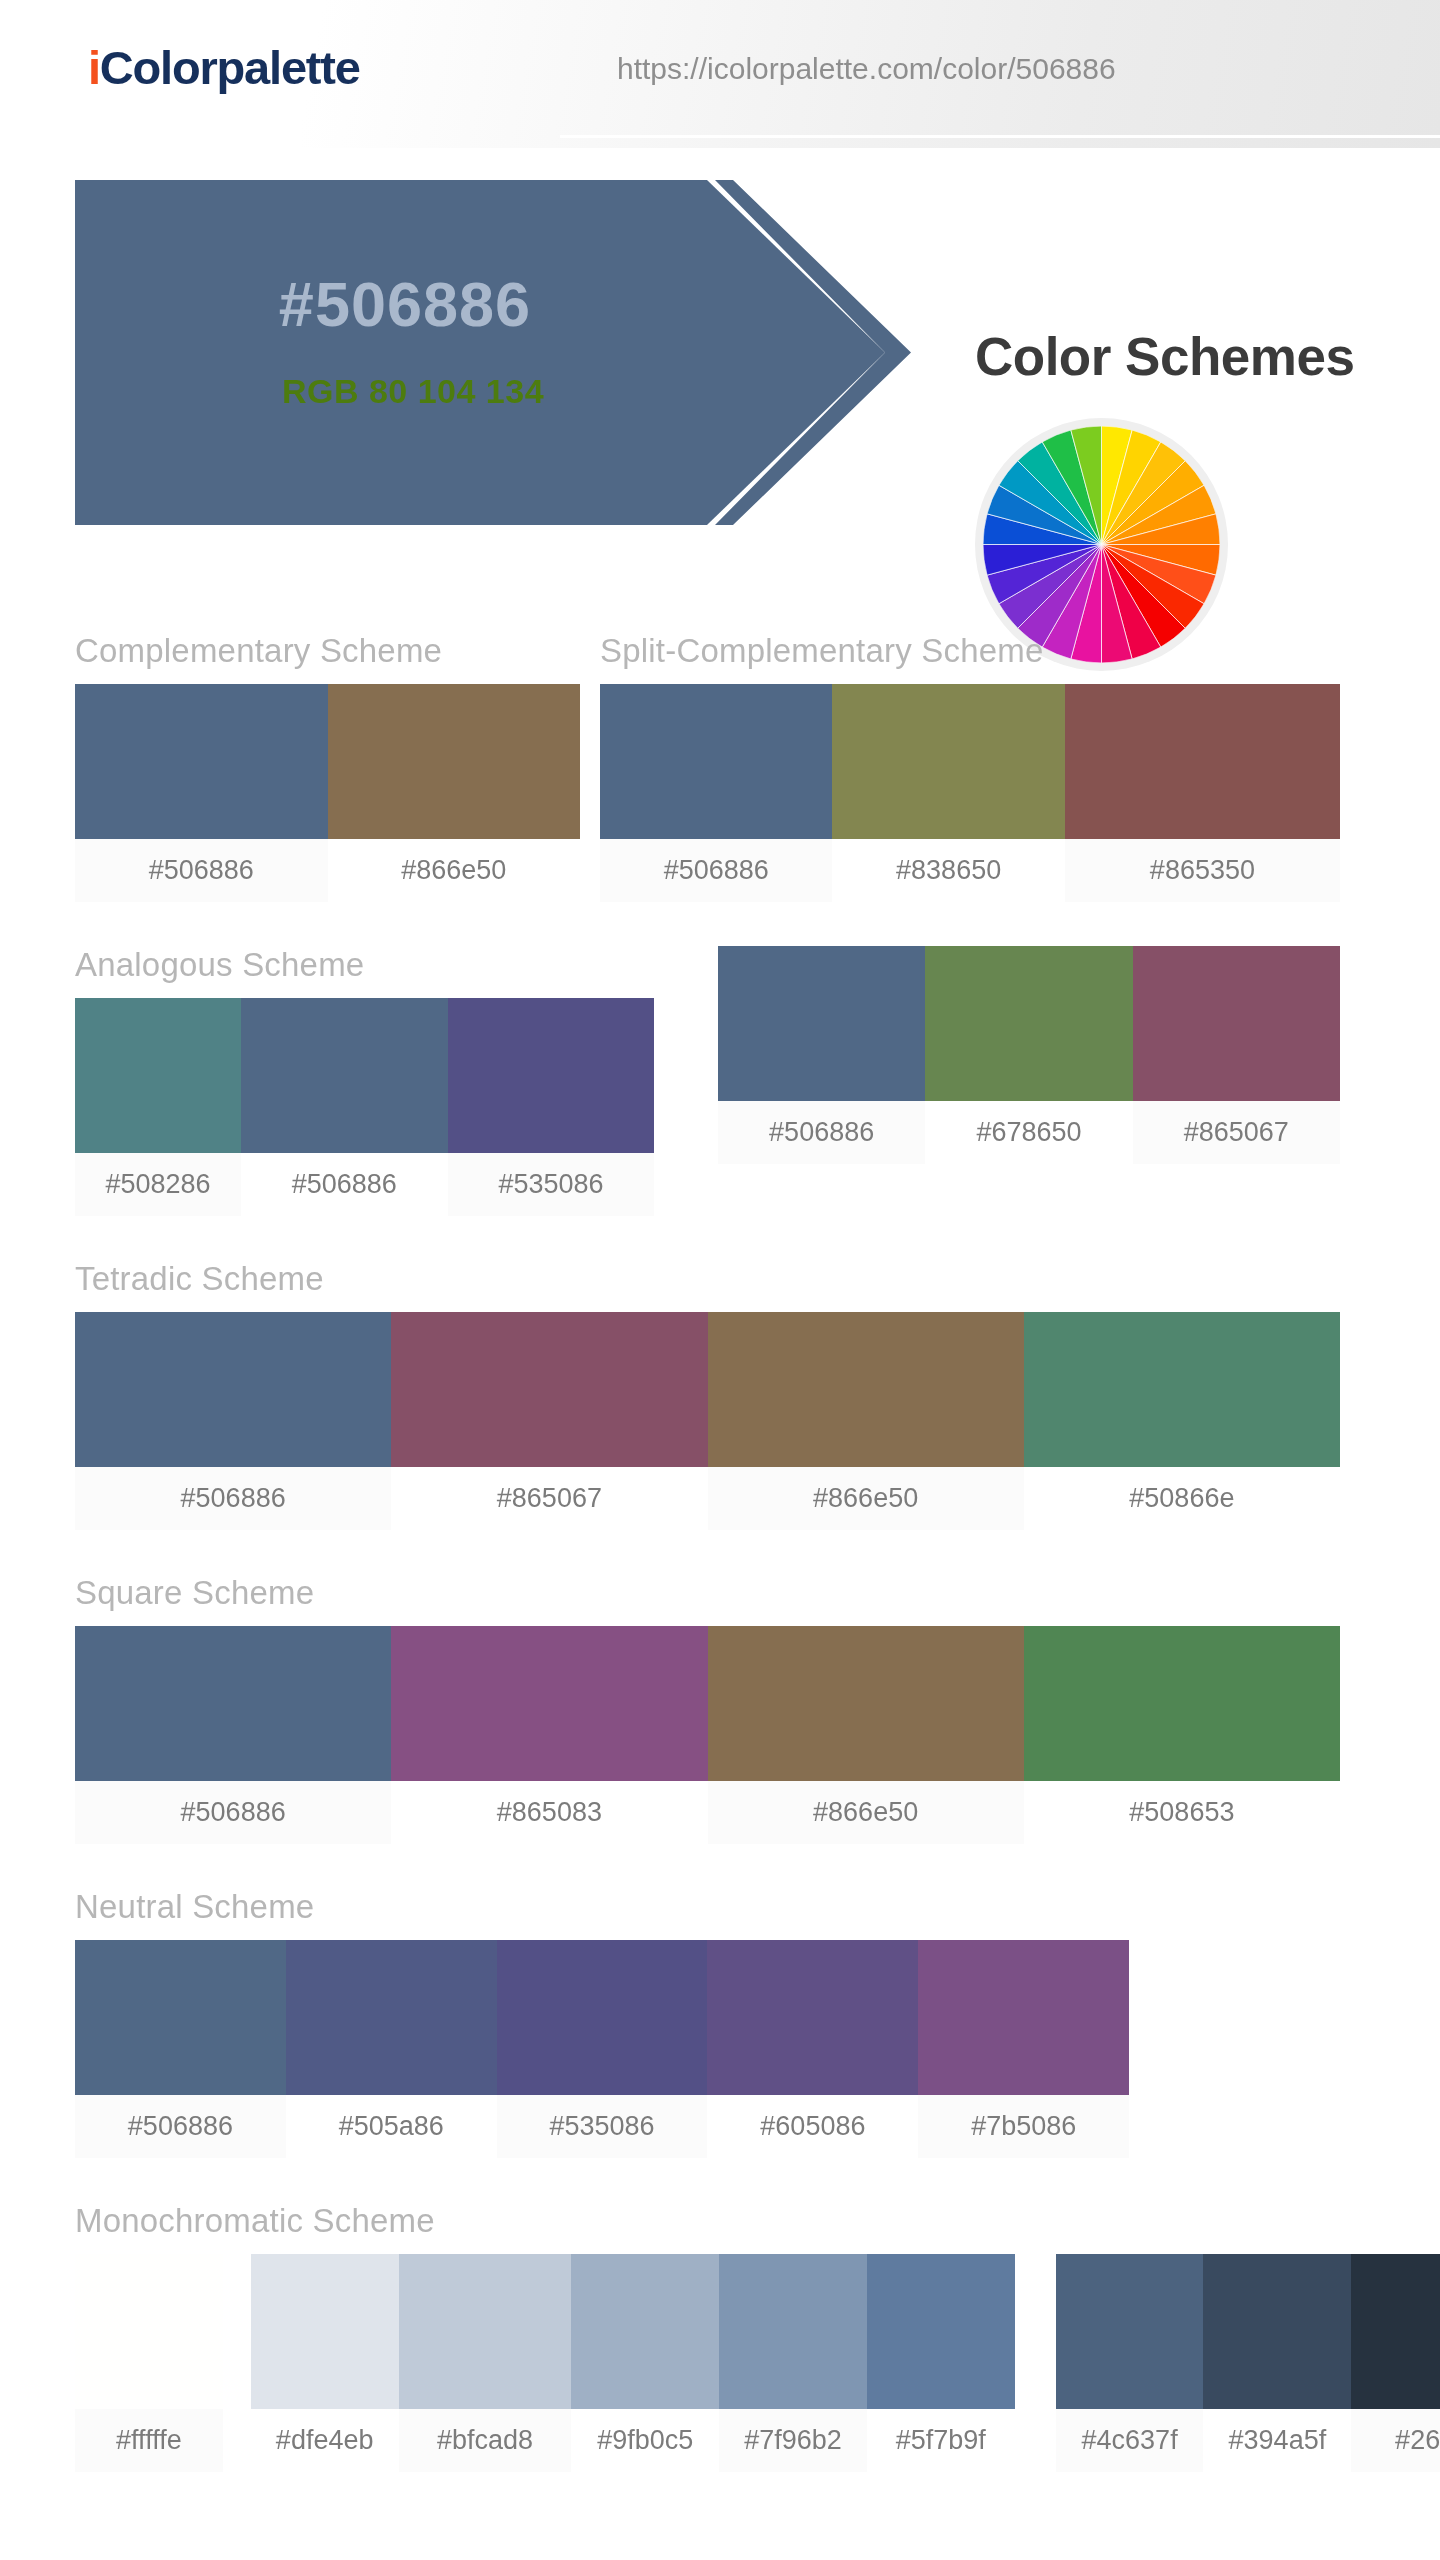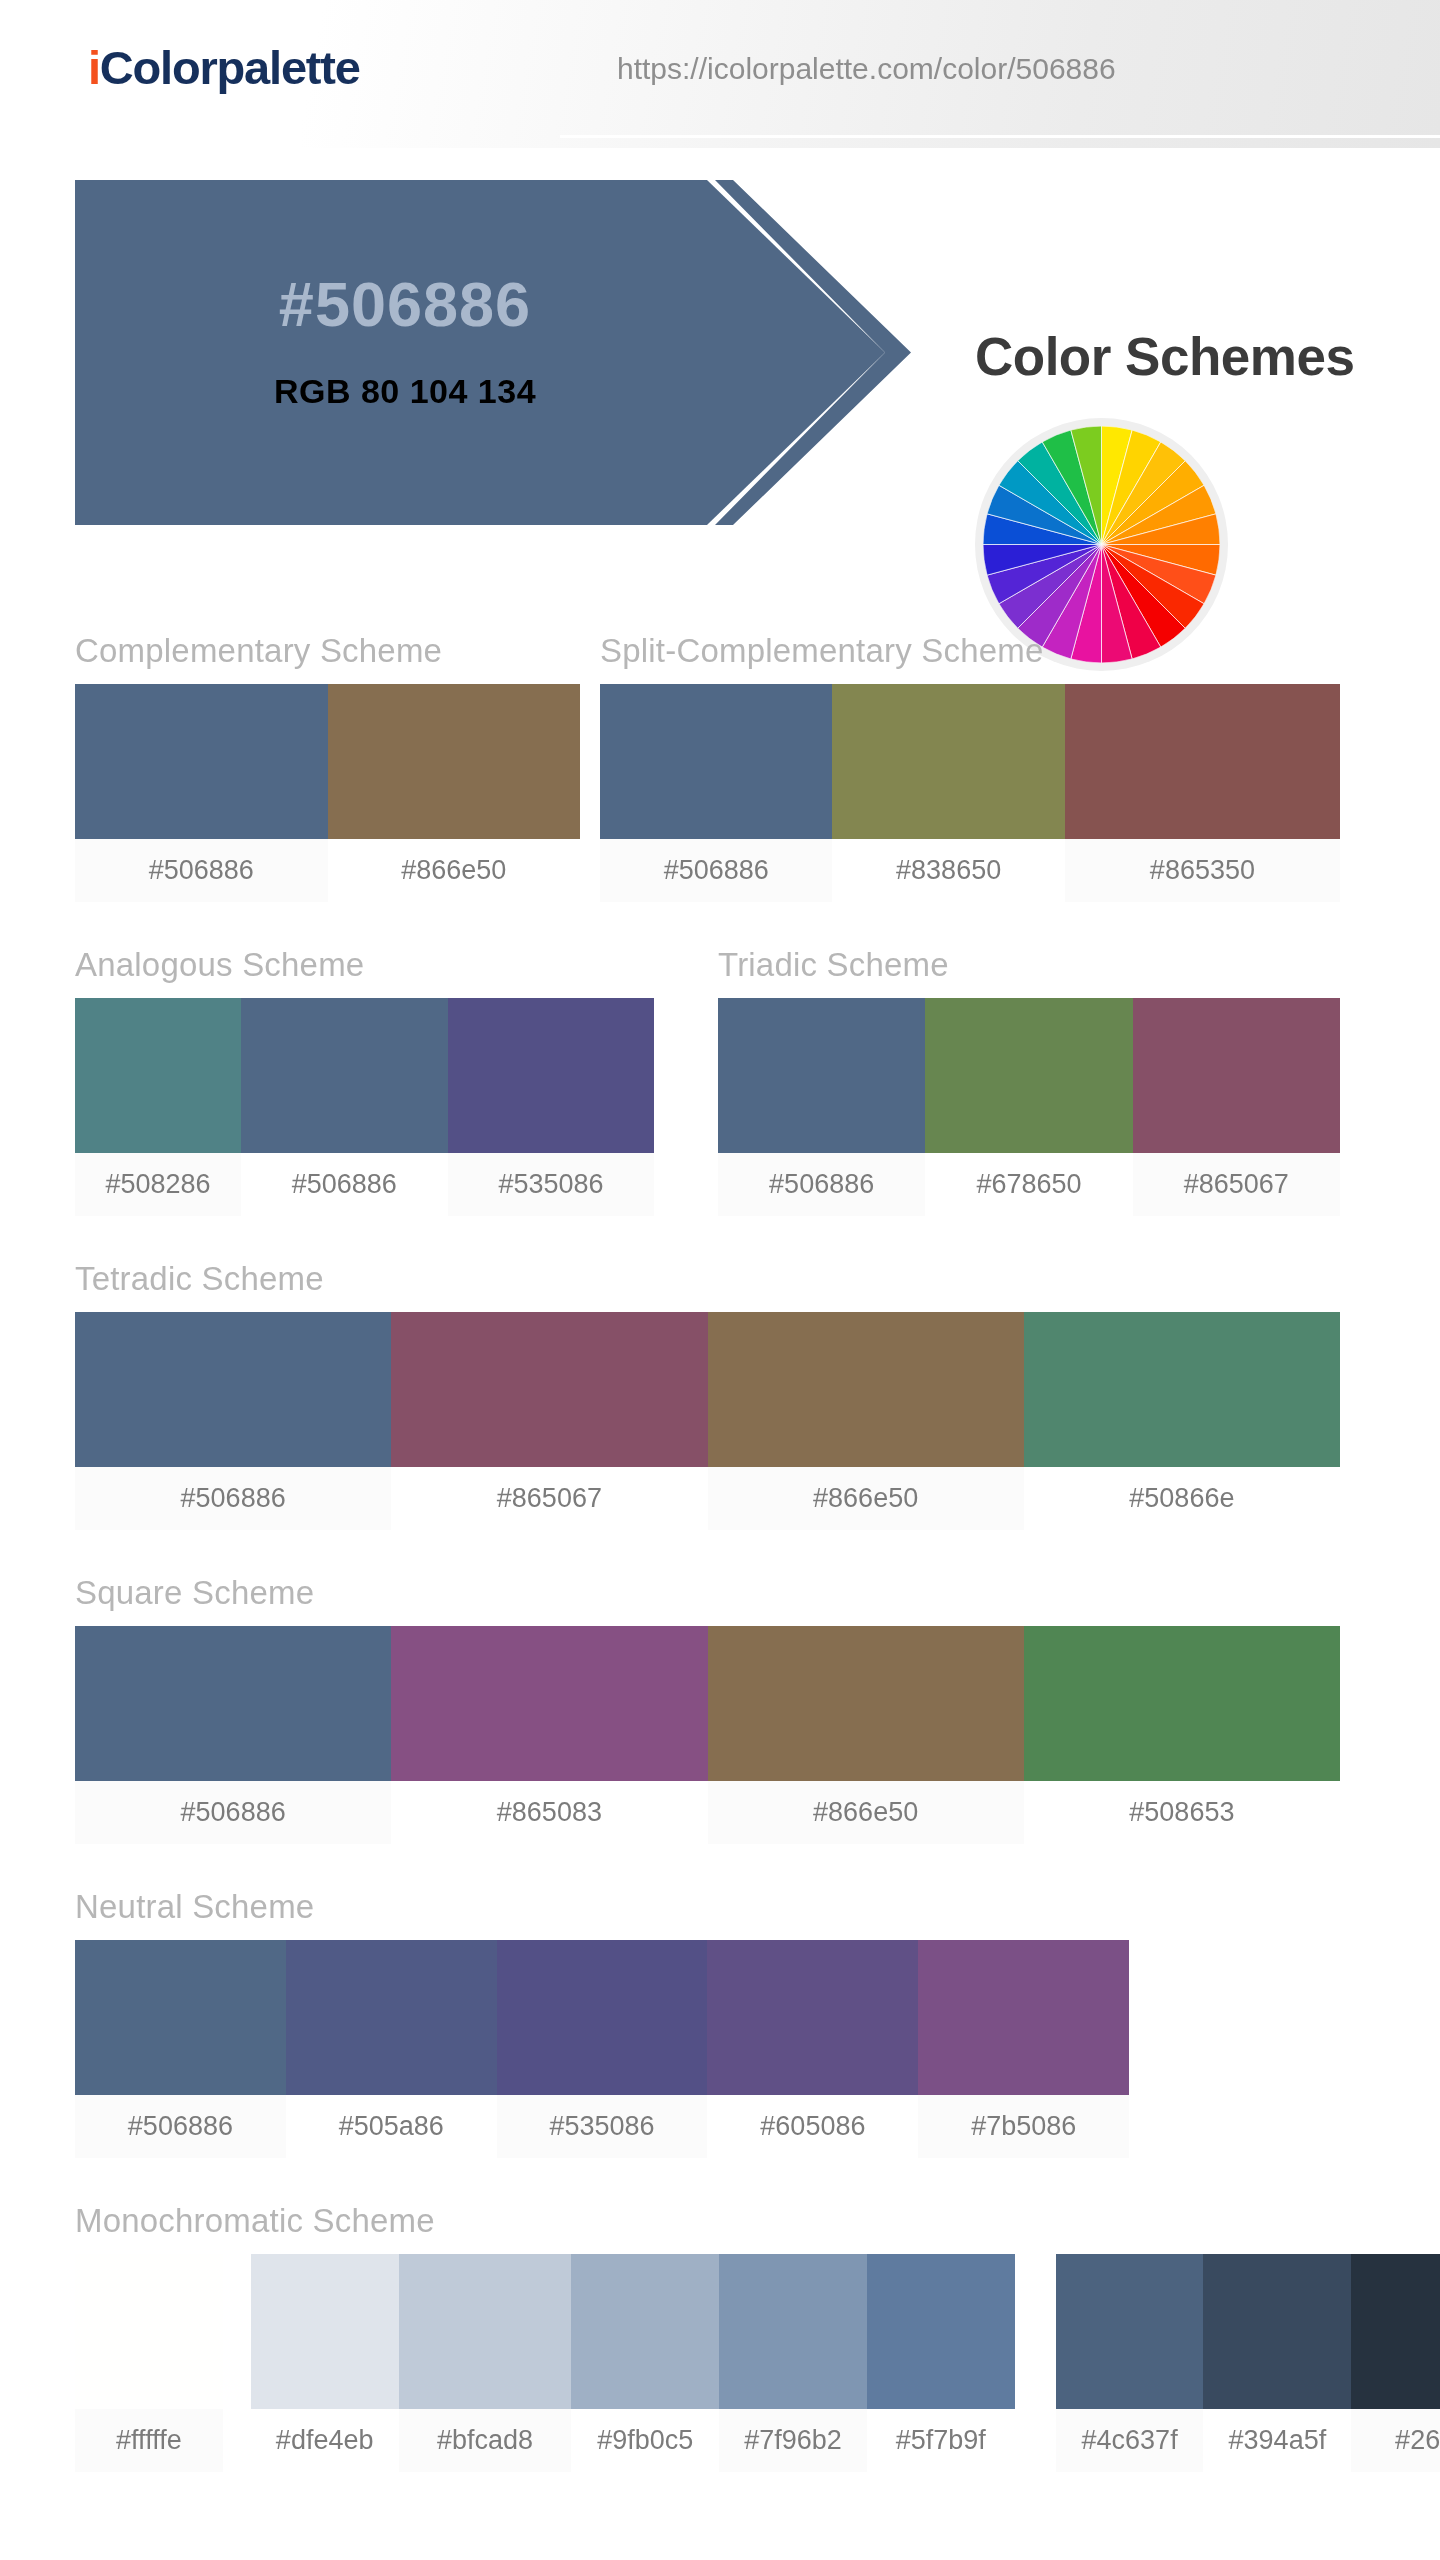--- a/index.html
+++ b/index.html
@@ -44,22 +44,22 @@
     position:absolute;left:640px;top:0;width:240px;height:345px;
     background:#506886;
     clip-path:polygon(0 0, 18px 0, 196px 172.5px, 18px 345px, 0 345px,
                       170px 172.5px);
   }
   .hex-label{
     position:absolute;left:0;top:88px;width:660px;text-align:center;
     font-size:63px;font-weight:bold;color:#a9b8cc;letter-spacing:1px;
   }
   .rgb-label{
-    position:absolute;left:0;top:192px;width:660px;text-align:center;
-    font-size:34px;font-weight:bold;color:#000000;letter-spacing:0.5px;
+    position:absolute;left:8px;top:192px;width:660px;text-align:center;
+    font-size:34px;font-weight:bold;color:#4d7c0f;letter-spacing:0.5px;
   }
 
   .schemes-title{
     position:absolute;left:975px;top:178px;
     font-size:53px;font-weight:bold;color:#3b3b3b;letter-spacing:-0.5px;
     white-space:nowrap;
   }
   .wheel-holder{
     position:absolute;left:975px;top:270px;width:253px;height:253px;
   }
@@ -184,21 +184,20 @@
           <div class="chip" style="background: rgb(80, 104, 134);"></div>
           <div class="code">#506886</div>
         </div>
         <div class="swatch" style="width: 206.667px;">
           <div class="chip" style="background: rgb(83, 80, 134);"></div>
           <div class="code">#535086</div>
         </div>
       </div>
     </div>
     <div class="section" style="left: 718px; top: 946px; width: 622px;">
-      <div class="sec-title">Triadic Scheme</div>
       <div class="swatch-row">
         <div class="swatch" style="width: 207.333px;">
           <div class="chip" style="background: rgb(80, 104, 134);"></div>
           <div class="code">#506886</div>
         </div>
         <div class="swatch" style="width: 207.333px;">
           <div class="chip" style="background: rgb(103, 134, 80);"></div>
           <div class="code">#678650</div>
         </div>
         <div class="swatch" style="width: 207.333px;">

